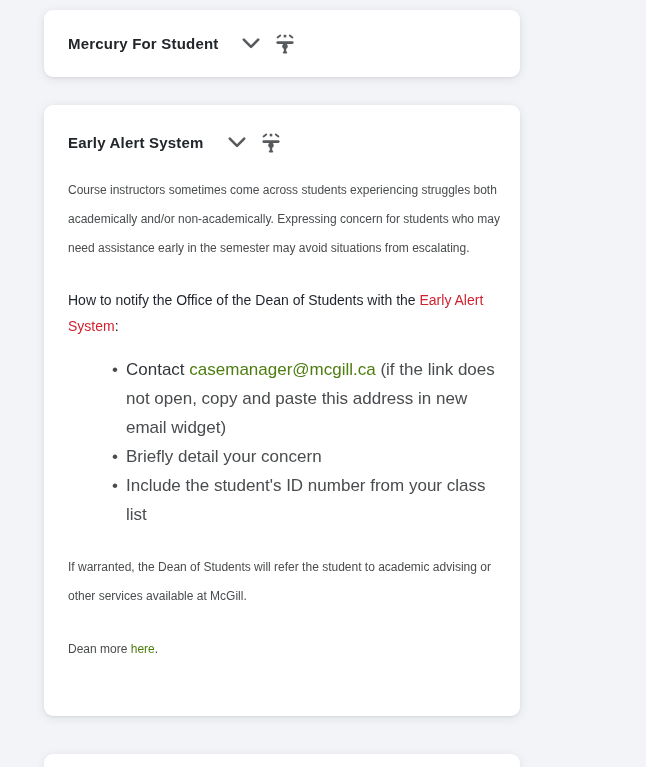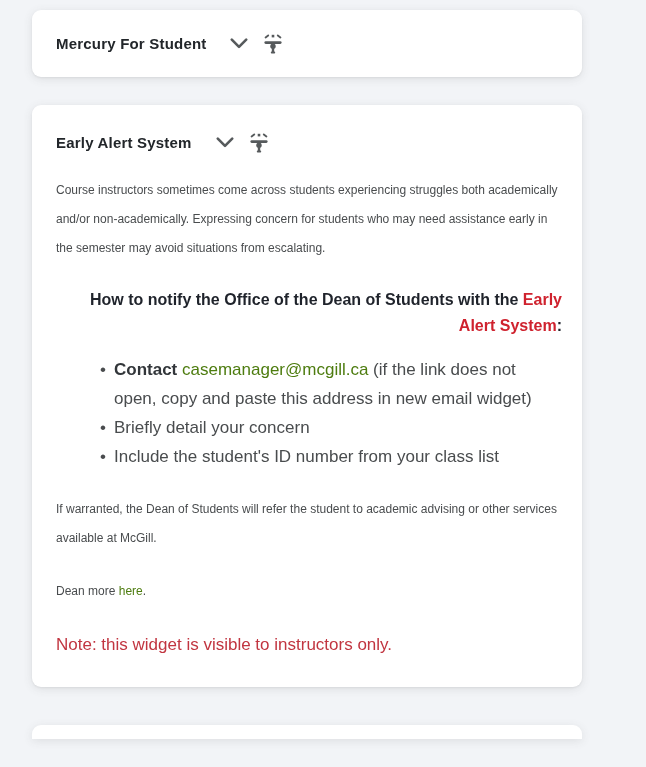--- a/index.html
+++ b/index.html
@@ -4,22 +4,22 @@
 <style>
   html,body{margin:0;padding:0;}
   body{
     width:646px;height:767px;overflow:hidden;
     background:#f2f4f7;
     font-family:"Liberation Sans","DejaVu Sans",sans-serif;
     -webkit-font-smoothing:antialiased;
   }
   .card{
     background:#ffffff;
-    margin-left:32px;
-    width:550px;
+    margin-left:44px;
+    width:476px;
     border-radius:9px;
     box-shadow:0 2px 10px rgba(73,76,78,.12),0 1px 2px rgba(73,76,78,.08);
     box-sizing:border-box;
   }
   .card-top{
     margin-top:10px;
     height:67px;
     display:flex;align-items:center;
     padding:0 24px;
   }
@@ -42,37 +42,36 @@
     margin-left:12px;
     display:inline-flex;align-items:center;
     background:none;border:none;padding:0;cursor:grab;
   }
   .card-main .widget-header{margin-bottom:22px;}
   .body-text{
     font-size:12px;line-height:29px;color:#494c4e;
   }
   p.body-text{margin:0 0 24px 0;}
   h2.section-heading{
-    font-size:16px;line-height:26px;font-weight:700;color:#1f232b;
+    font-size:14px;line-height:26px;font-weight:400;color:#1f232b;
     margin:0 0 16px 0;
-    text-align:right;
   }
   .accent-red{color:#cf222e;}
   a.link{color:#4d7c0f;text-decoration:none;cursor:pointer;}
   ul.bullet-list{
     list-style:none;margin:0 0 24px 0;padding:0 0 0 44px;
   }
   ul.bullet-list li{
     position:relative;padding-left:14px;
     font-size:17px;line-height:29px;color:#494c4e;
   }
   ul.bullet-list li::before{
     content:"•";position:absolute;left:0;top:0;color:#494c4e;
   }
-  .bold{font-weight:700;color:#32363a;}
+  .bold{font-weight:400;color:#32363a;}
   p.learn-more{margin:0 0 24px 0;}
   p.note-text{
     margin:0;font-size:17px;line-height:29px;color:#c13540;
   }
   .card-peek{
     margin-top:38px;height:14px;
     border-radius:9px 9px 0 0;
     box-shadow:0 2px 10px rgba(73,76,78,.12);
   }
 </style>
@@ -129,16 +128,15 @@
   <ul class="bullet-list">
     <li><span class="bold">Contact </span><a class="link" href="#">casemanager@mcgill.ca</a><span> (if the link does not open, copy and paste this address in new email widget)</span></li>
     <li>Briefly detail your concern</li>
     <li>Include the student's ID number from your class list</li>
   </ul>
 
   <p class="body-text">If warranted, the Dean of Students will refer the student to academic advising or other services available at McGill.</p>
 
   <p class="body-text learn-more"><span>Dean more </span><a class="link" href="#">here</a><span>.</span></p>
 
-  <p class="note-text">Note: this widget is visible to instructors only.</p>
 </section>
 
 <section class="card card-peek"></section>
 
 </body></html>

